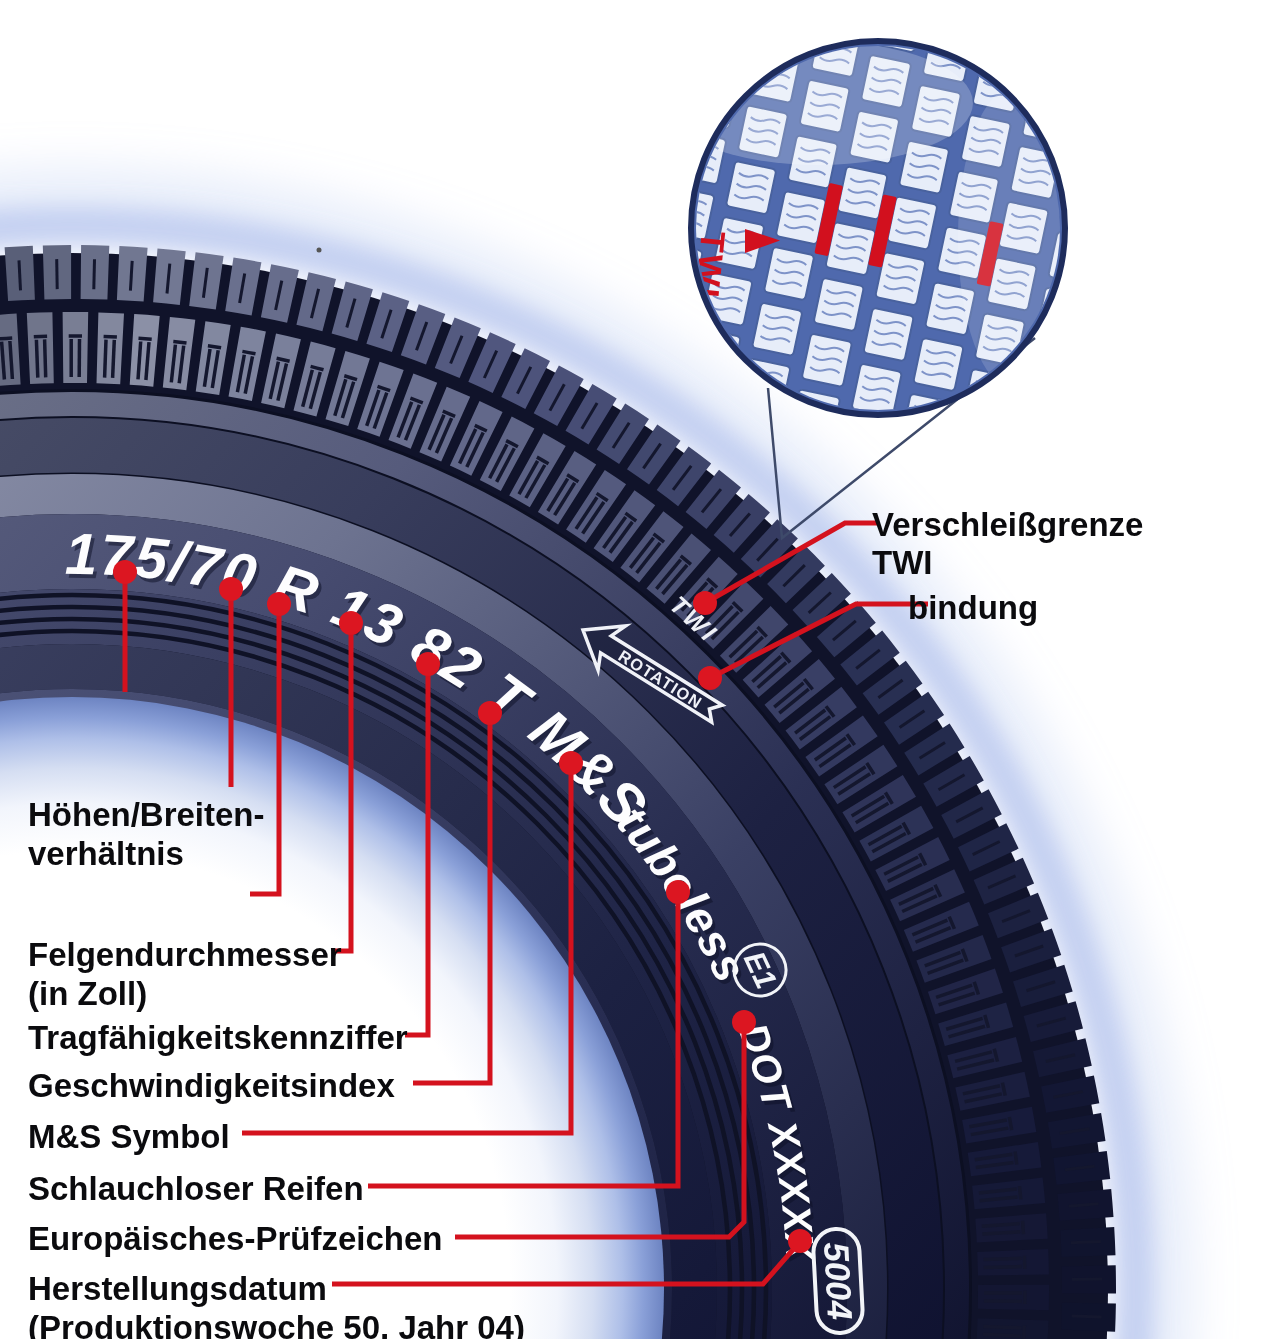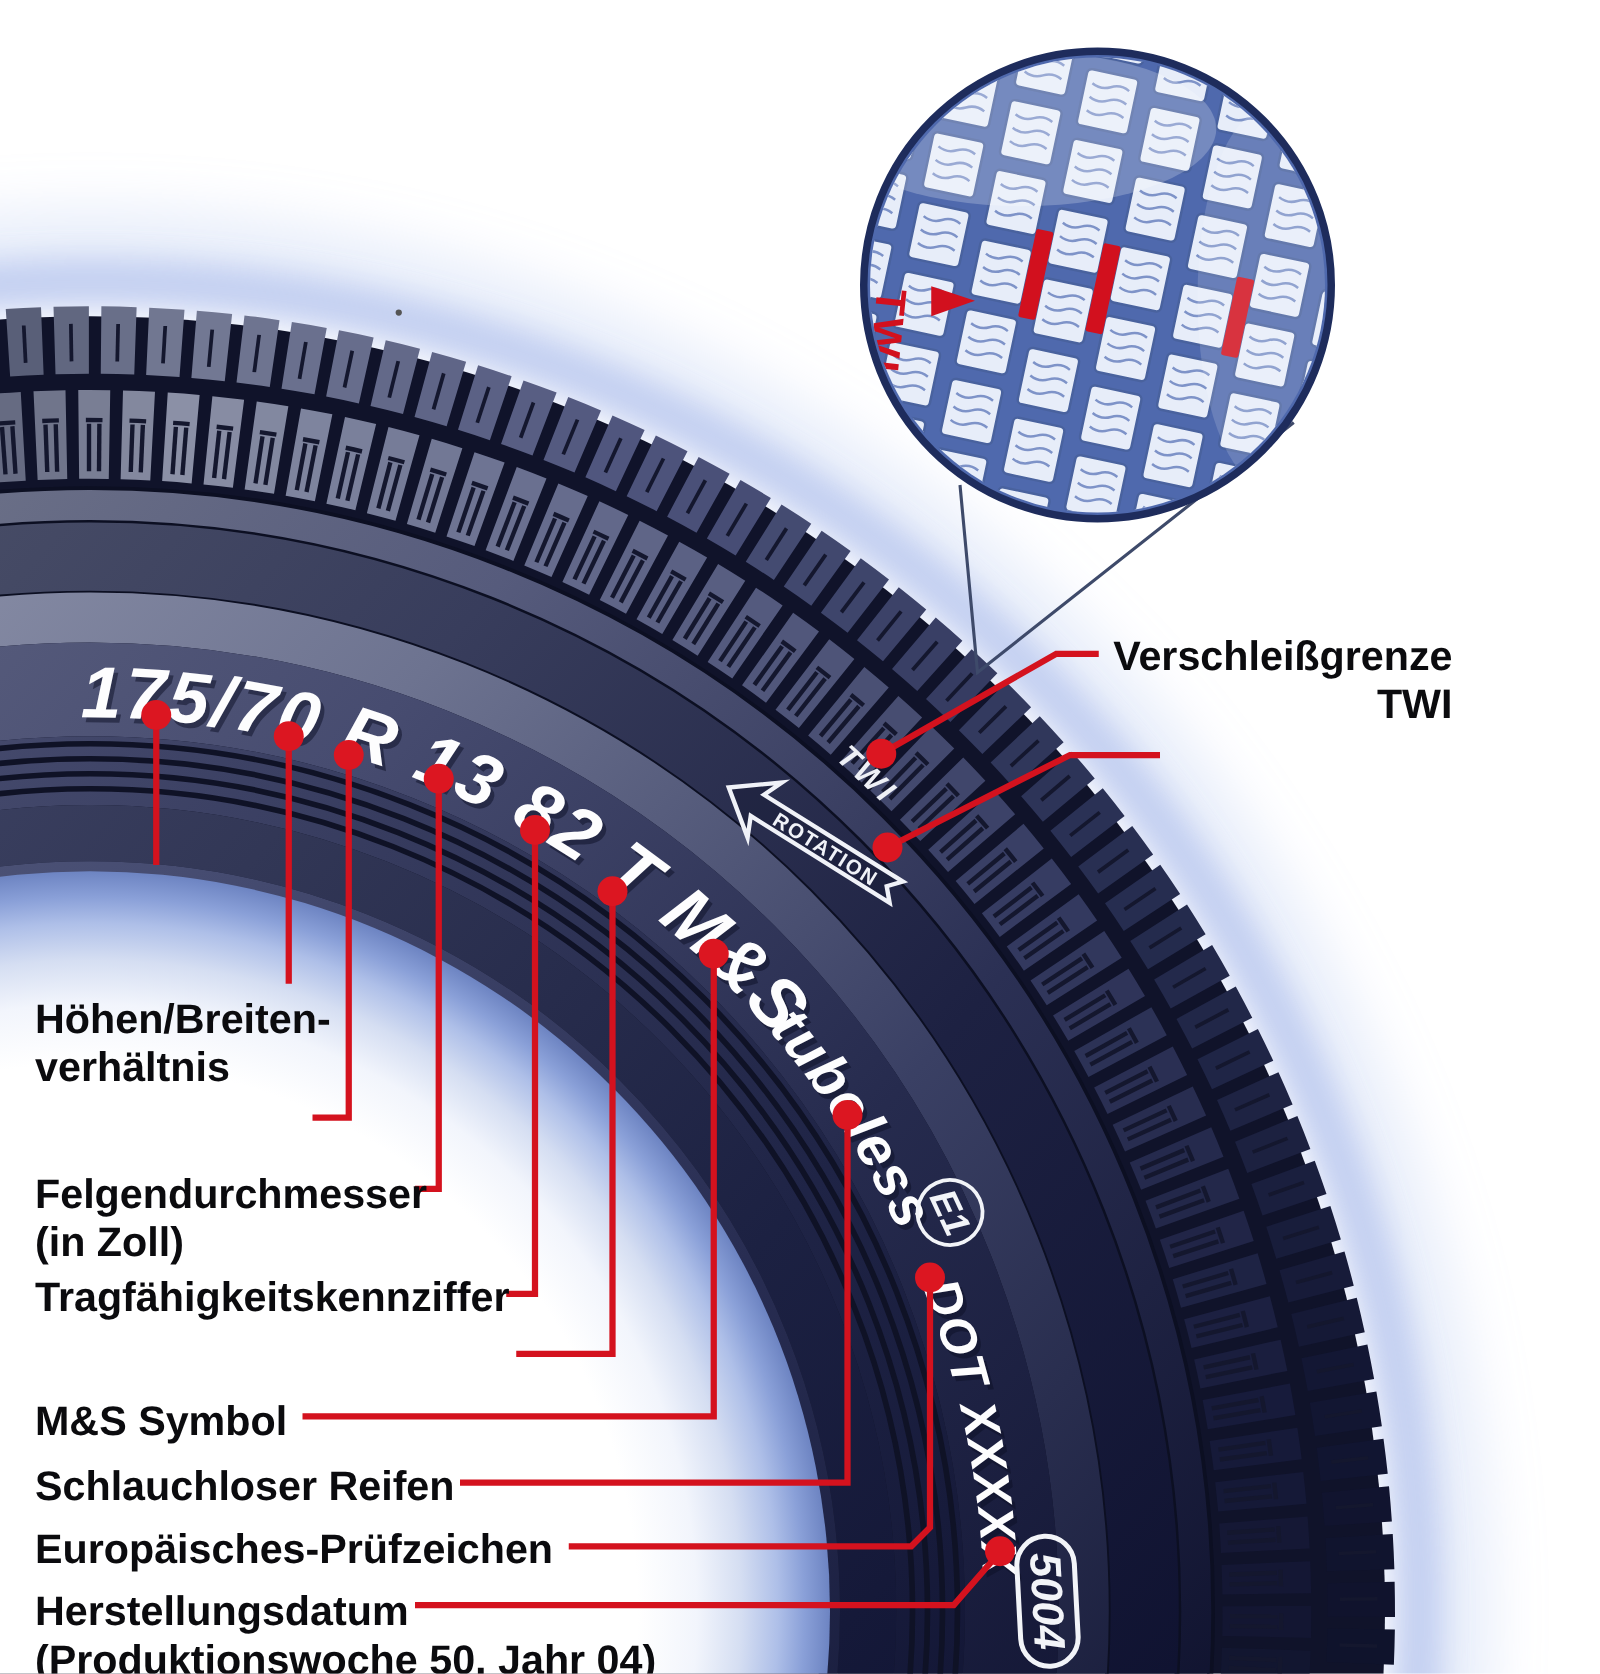--- a/index.html
+++ b/index.html
@@ -4,21 +4,21 @@
 <style>
   html,body{margin:0;padding:0;background:#fff;}
   .stage{position:relative;width:1280px;height:1339px;overflow:hidden;background:#fff;
          font-family:"Liberation Sans",sans-serif;}
   .stage svg{position:absolute;left:0;top:0;}
   svg text{font-family:"Liberation Sans",sans-serif;}
   .lbl{position:absolute;color:#0b0b0e;font-weight:bold;font-size:33px;line-height:39px;
        white-space:nowrap;letter-spacing:0px;}
   .lbl span{display:block;}
   .lbl span:empty{display:none;}
-  .lbl.right{text-align:right;line-height:38px;}
+  .lbl.right{text-align:left;line-height:38px;}
 </style>
 </head>
 <body>
 
 <div class="stage">
 
 <svg viewBox="0 0 1280 1339" width="1280" height="1339">
   <defs>
     <linearGradient id="gA" gradientUnits="userSpaceOnUse" x1="0" y1="260" x2="1080" y2="1230">
       <stop offset="0" stop-color="#4a4f68"></stop>
@@ -796,34 +796,38 @@
   <span>Höhen/Breiten-</span>
       <span>verhältnis</span>
     </div>
 <div class="lbl" style="left:28px;top:935px">
   <span>Felgendurchmesser</span>
       <span>(in Zoll)</span>
     </div>
 <div class="lbl" style="left:28px;top:1018px">
   <span>Tragfähigkeitskennziffer</span>
     </div>
+<div class="lbl" style="left:28px;top:1066px">
+  <span>Geschwindigkeitsindex</span>
+    </div>
 <div class="lbl" style="left:28px;top:1117px">
   <span>M&amp;S Symbol</span>
     </div>
 <div class="lbl" style="left:28px;top:1169px">
   <span>Schlauchloser Reifen</span>
     </div>
 <div class="lbl" style="left:28px;top:1219px">
   <span>Europäisches-Prüfzeichen</span>
     </div>
 <div class="lbl" style="left:28px;top:1269px">
   <span>Herstellungsdatum</span>
       <span>(Produktionswoche 50, Jahr 04)</span>
     </div>
 
 <div class="lbl right" style="left:872px;top:506px;width:290px">
   <span>Verschleißgrenze</span>
       <span>TWI</span>
     </div>
 <div class="lbl right" style="left:908px;top:589px;width:280px">
+      <span>bindung</span>
     </div>
 
 </div>
 
 </body></html>

